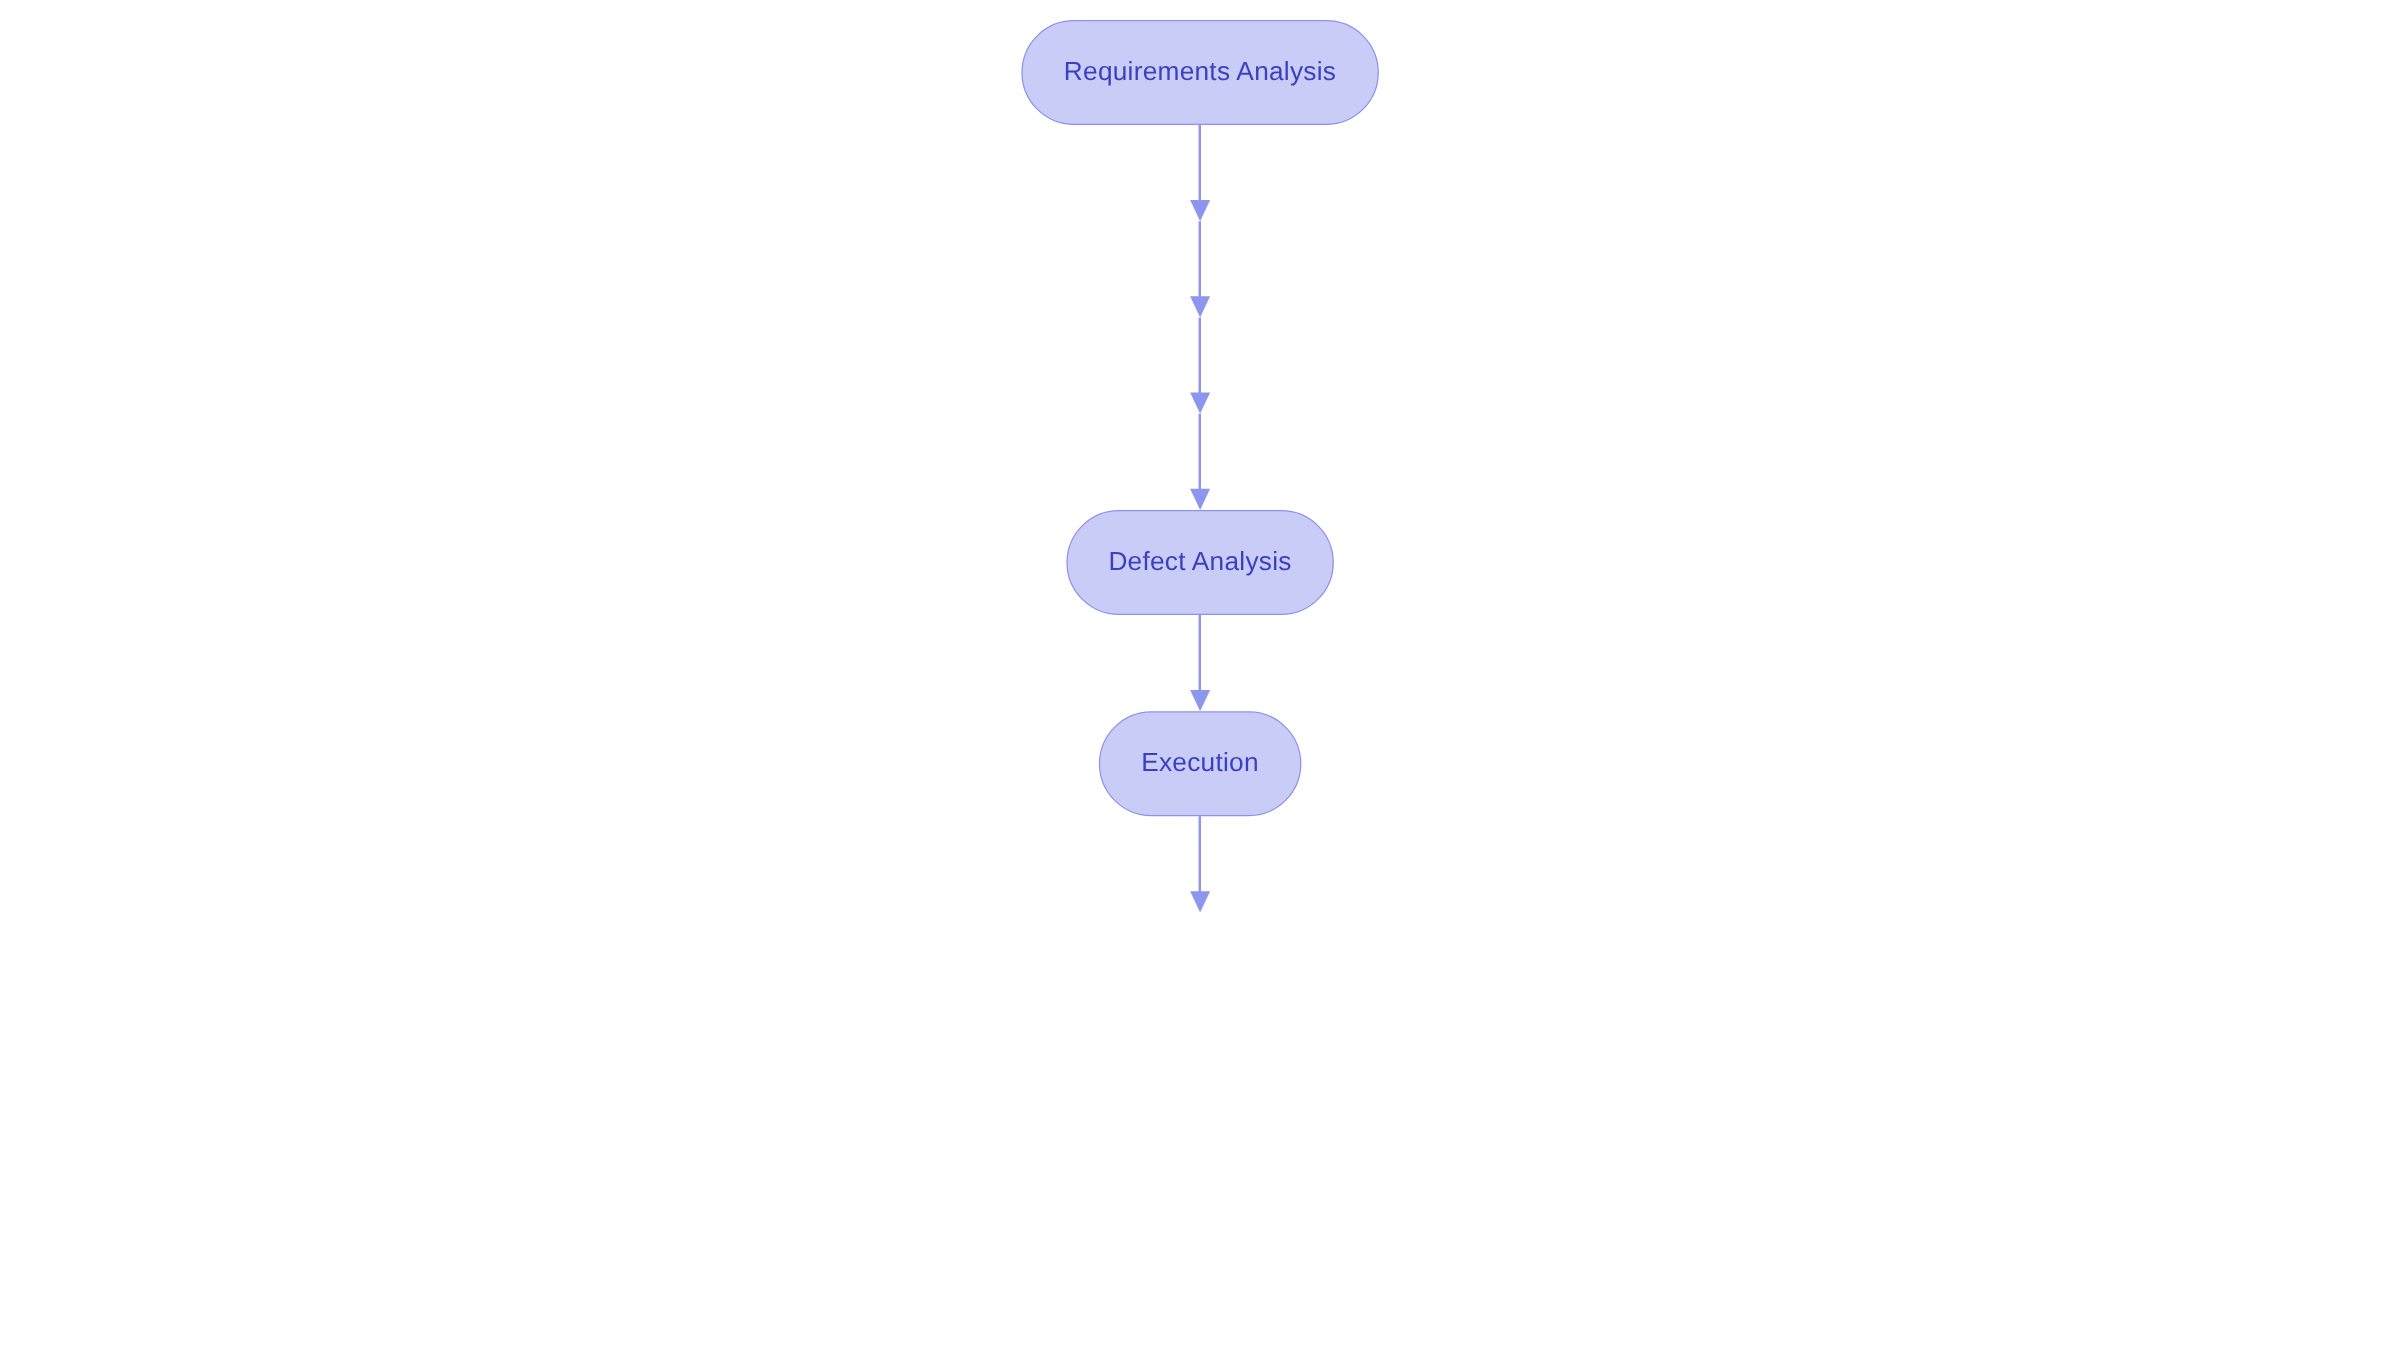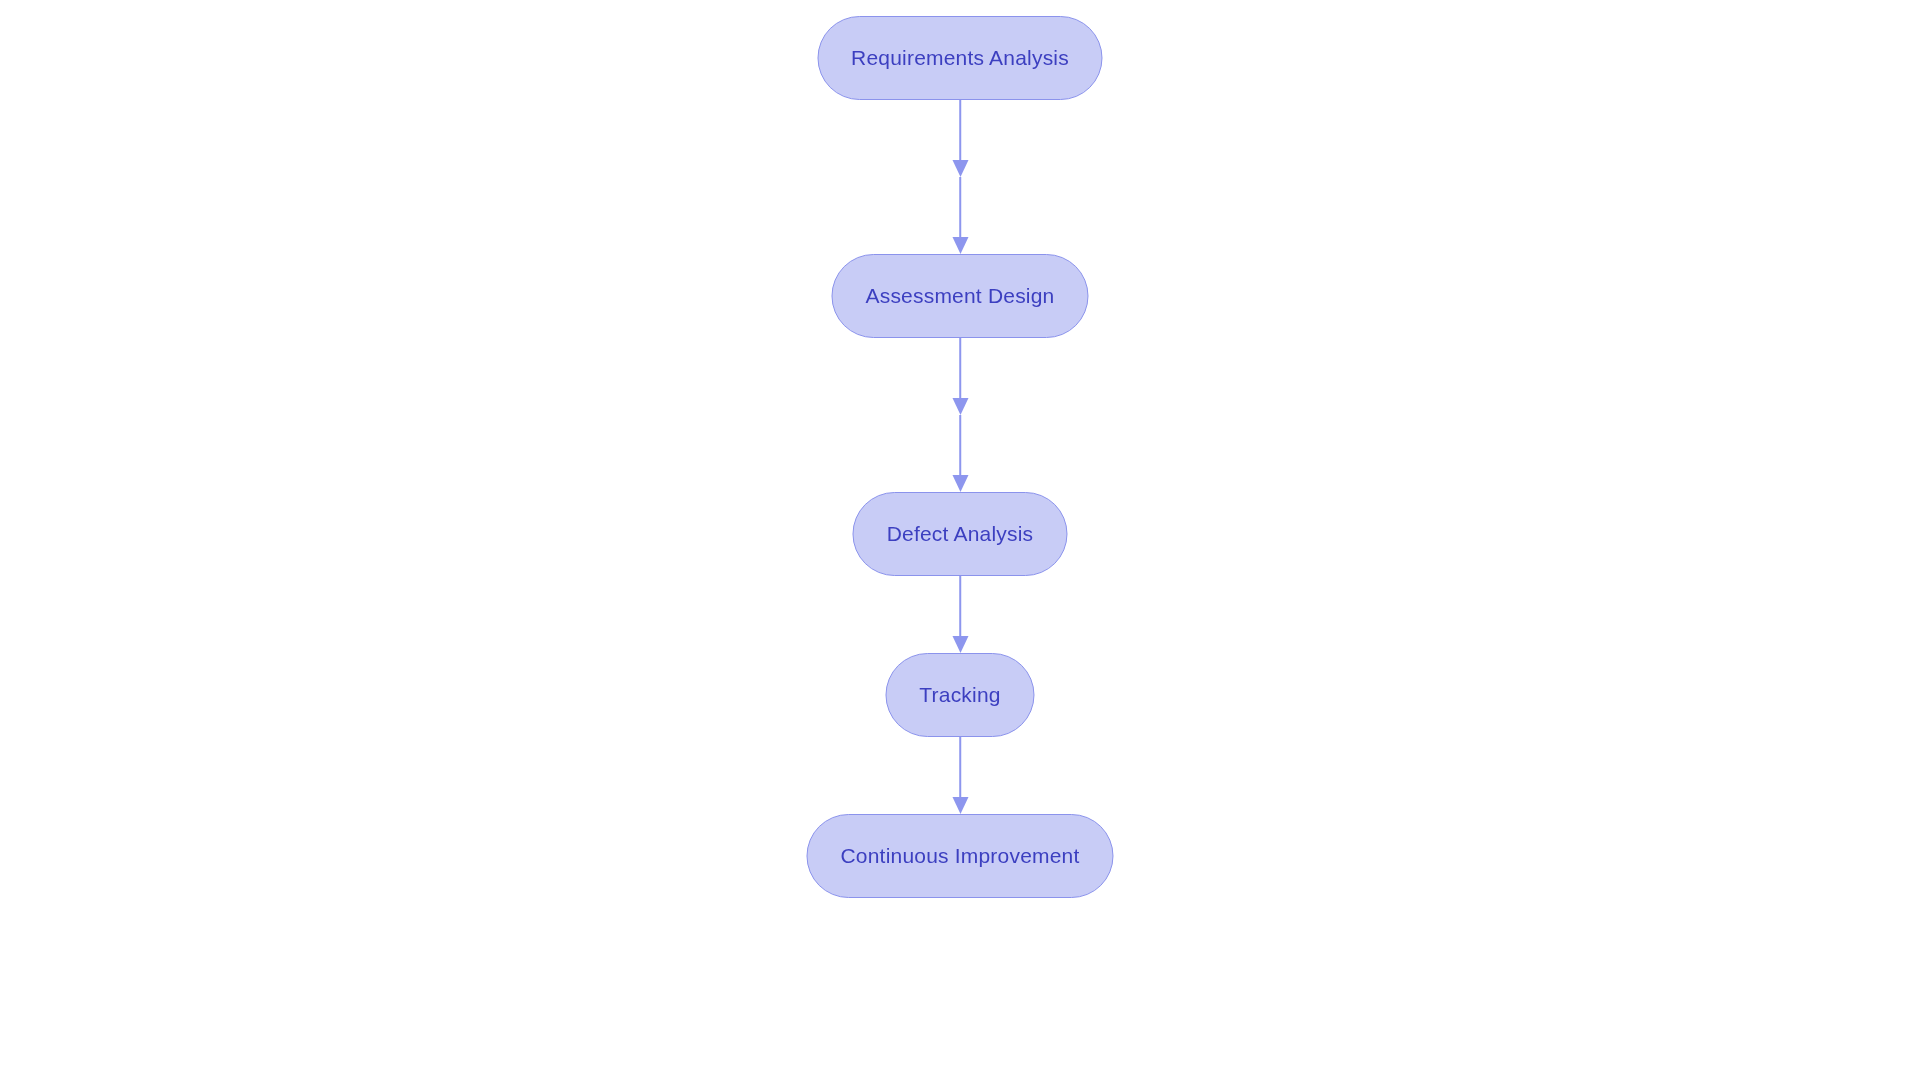--- a/index.html
+++ b/index.html
@@ -86,23 +86,20 @@
       <div class="line"></div>
       <div class="head"></div>
     </div>
 
 
     <div class="arrow">
       <div class="line"></div>
       <div class="head"></div>
     </div>
 
-    <div class="node">
-      <span>Assessment Design</span>
-    </div>
 
     <div class="arrow">
       <div class="line"></div>
       <div class="head"></div>
     </div>
 
 
     <div class="arrow">
       <div class="line"></div>
       <div class="head"></div>
@@ -111,26 +108,23 @@
     <div class="node">
       <span>Defect Analysis</span>
     </div>
 
     <div class="arrow">
       <div class="line"></div>
       <div class="head"></div>
     </div>
 
     <div class="node">
-      <span>Tracking</span>
+      <span>Execution</span>
     </div>
 
     <div class="arrow">
       <div class="line"></div>
       <div class="head"></div>
     </div>
 
-    <div class="node">
-      <span>Continuous Improvement</span>
-    </div>
 
   </div>
 </div>
 
 </body></html>

